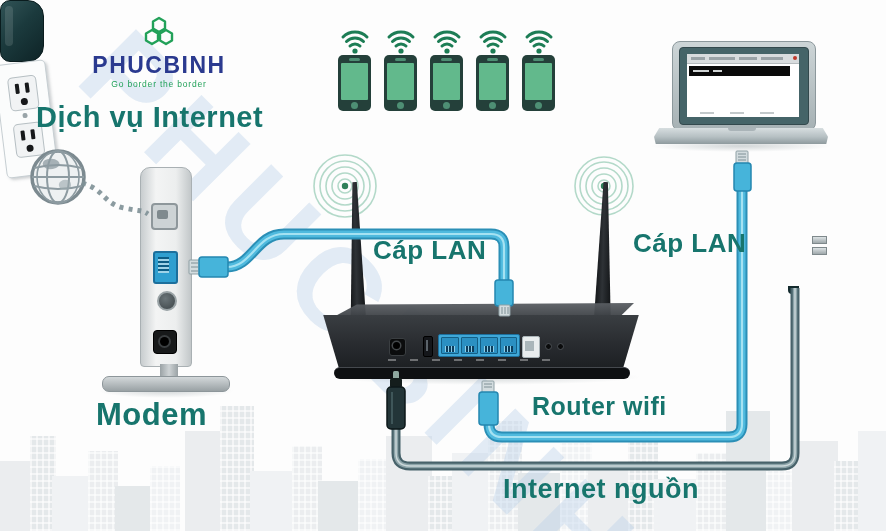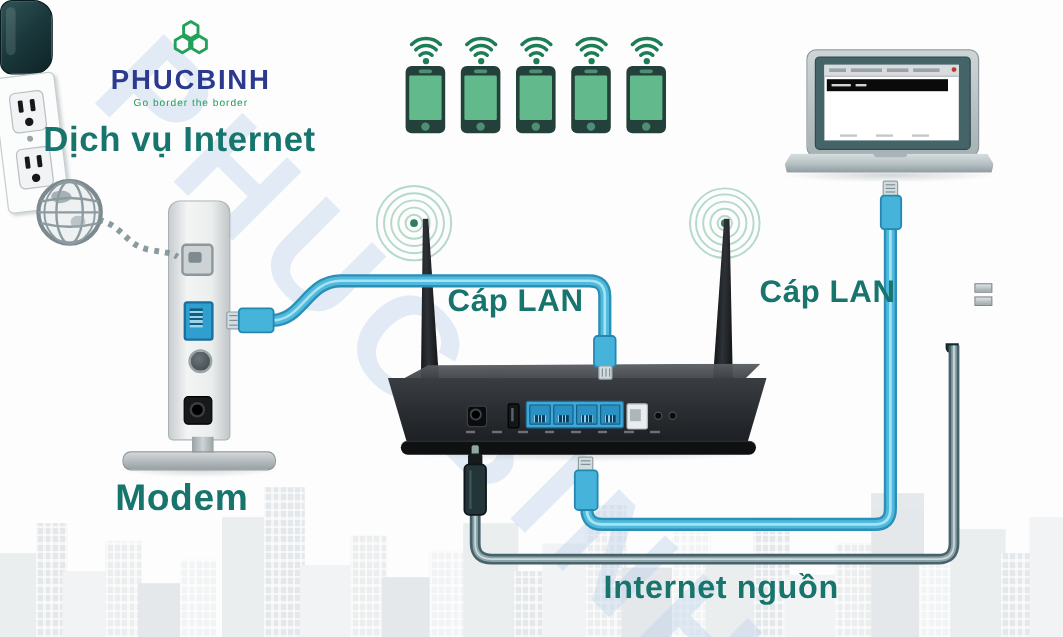--- a/index.html
+++ b/index.html
@@ -176,20 +176,21 @@
       </g>
     </svg>
     <div class="name">PHUCBINH</div>
     <div class="tag">Go border the border</div>
   </div>
 
   <div class="lbl" id="lbl-internet">Dịch vụ Internet</div>
   <div class="lbl" id="lbl-modem">Modem</div>
   <div class="lbl" id="lbl-lan-left">Cáp LAN</div>
   <div class="lbl" id="lbl-lan-right">Cáp LAN</div>
+  <div class="lbl" id="lbl-router">Router wifi</div>
   <div class="lbl" id="lbl-adapter">Internet nguồn</div>
 
   <svg id="globe" class="abs" width="62" height="62" viewBox="0 0 62 62">
     <circle cx="31" cy="31" r="26" fill="#eef1f2" stroke="#7c8a90" stroke-width="3.5"></circle>
     <ellipse cx="31" cy="31" rx="11" ry="26" fill="none" stroke="#8d9ba1" stroke-width="2"></ellipse>
     <ellipse cx="31" cy="31" rx="21" ry="26" fill="none" stroke="#8d9ba1" stroke-width="1.6"></ellipse>
     <path d="M7 22 Q31 16 55 22 M5 31 H57 M7 40 Q31 46 55 40" fill="none" stroke="#8d9ba1" stroke-width="2"></path>
     <path d="M18 14 q8 -3 13 1 q4 4 -2 7 q-8 3 -12 -1 q-3 -4 1 -7z" fill="#8d9ba1" opacity=".75"></path>
     <path d="M36 34 q7 -1 8 4 q1 5 -5 6 q-6 0 -7 -4 q-1 -4 4 -6z" fill="#9aa7ac" opacity=".6"></path>
   </svg>

